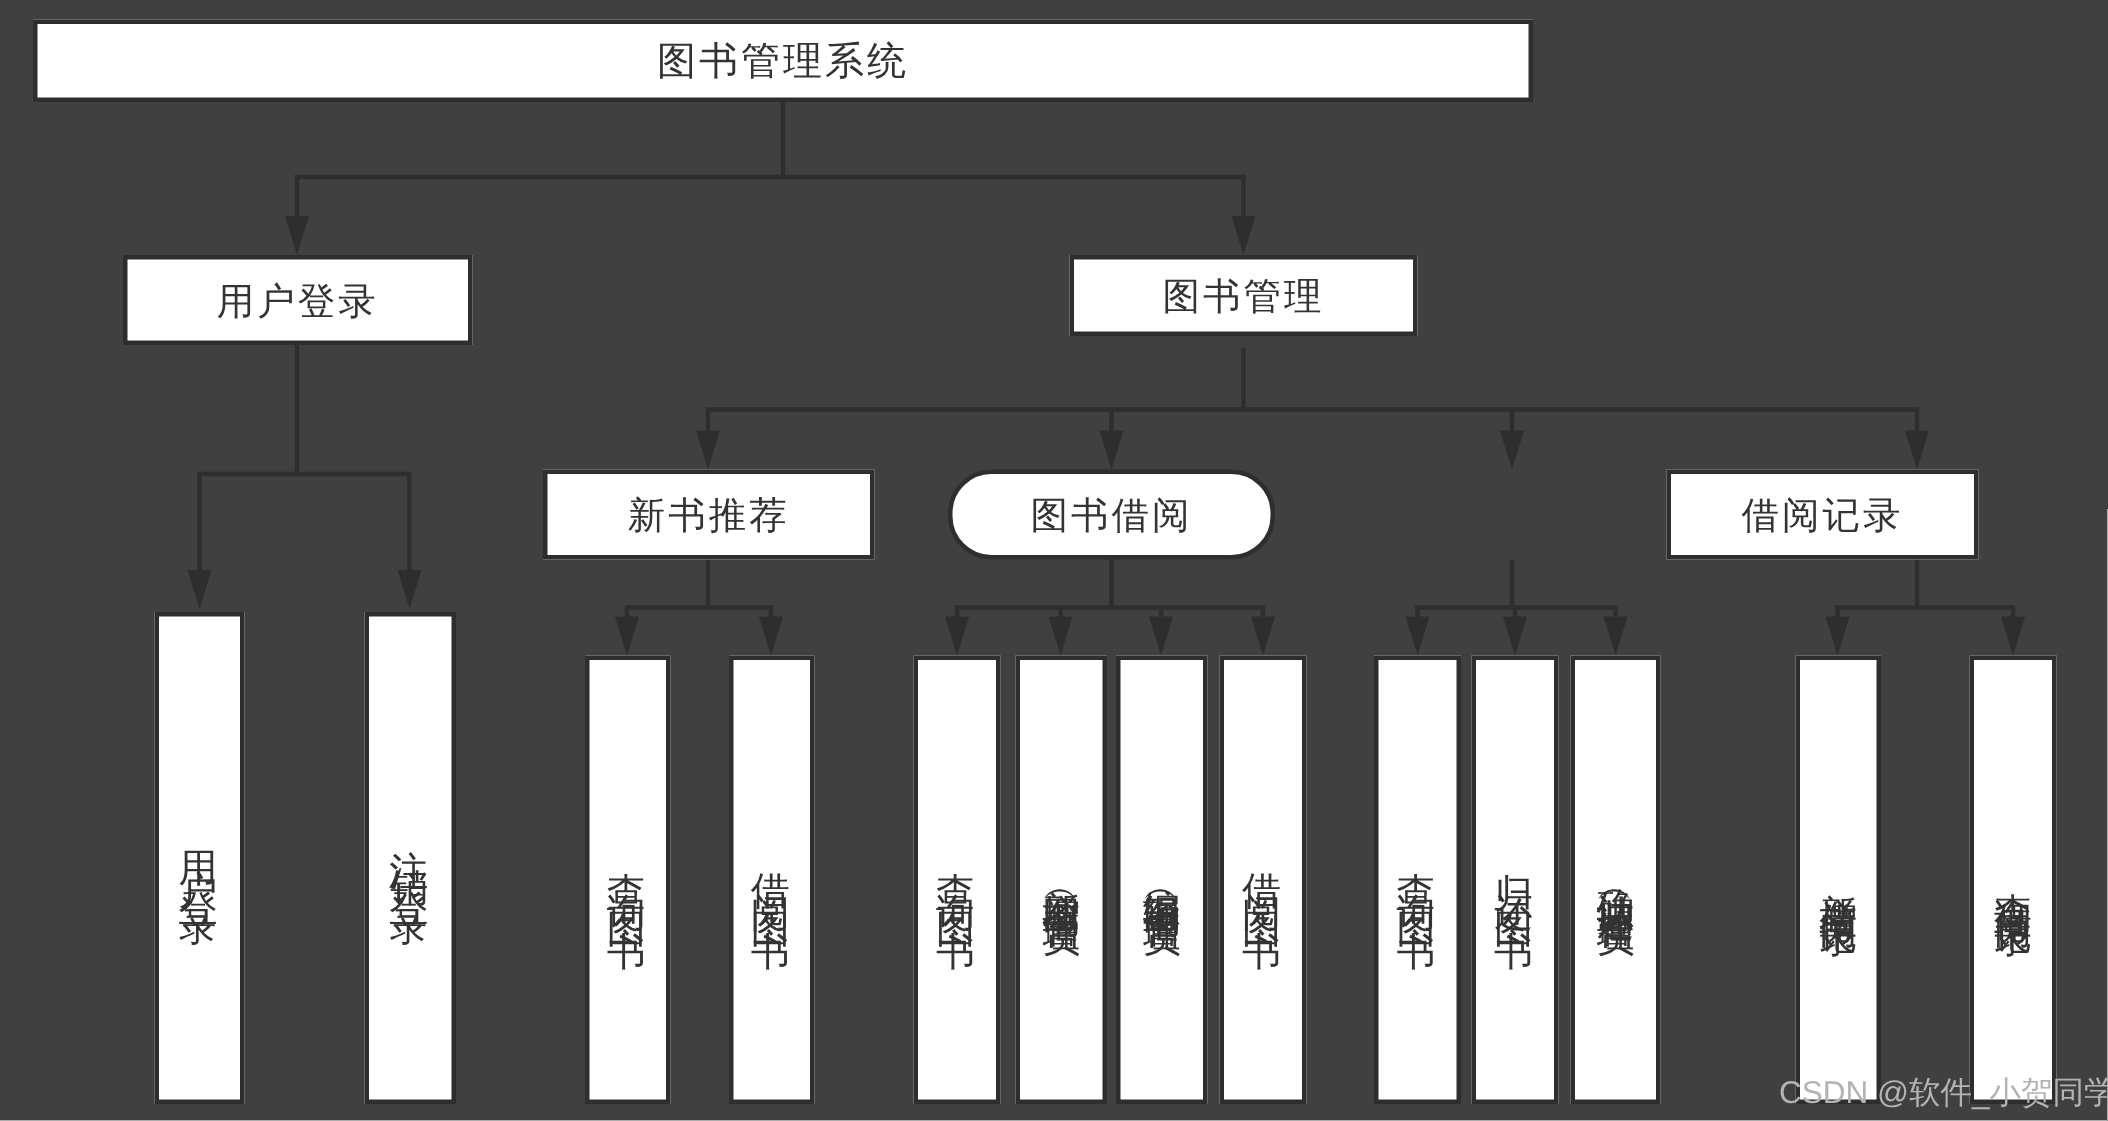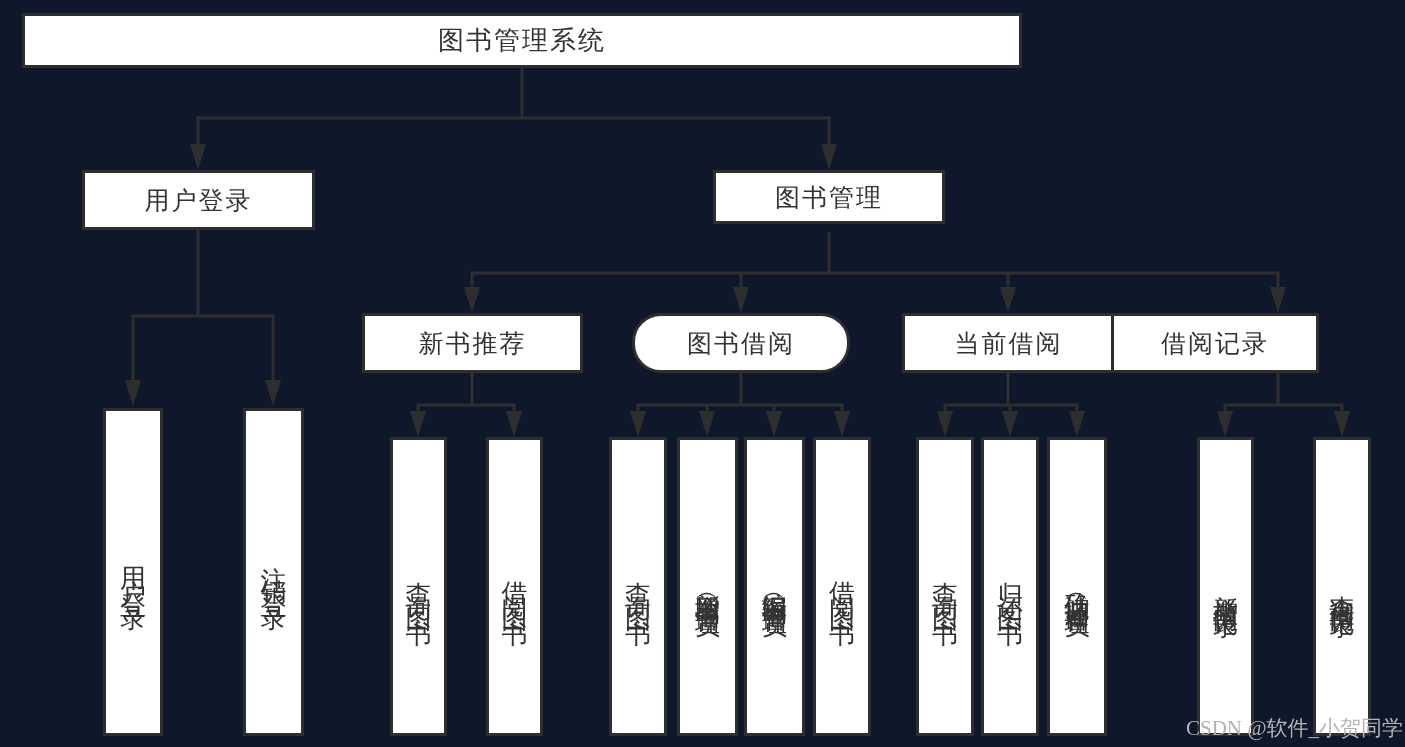--- a/index.html
+++ b/index.html
@@ -1,21 +1,21 @@
 <!DOCTYPE html>
 <html><head>
 <meta charset="utf-8">
 <style>
   html, body { margin: 0; padding: 0; background: #ffffff; }
   .canvas {
     position: relative;
     width: 1405px;
     height: 747px;
-    background: #0f172a;
-    font-family: Liberation Serif, serif;
+    background: #404040;
+    font-family: Liberation Sans, sans-serif;
     overflow: hidden;
   }
   .connectors {
     position: absolute;
     left: 0; top: 0;
     width: 1405px; height: 747px;
   }
   .box {
     position: absolute;
     box-sizing: border-box;
@@ -116,23 +116,20 @@
   <div class="box h" style="left:713px; top:170px; width:232px; height:54px;">
     <span>图书管理</span>
   </div>
 
   <div class="box h" style="left:362px; top:313px; width:221px; height:60px;">
     <span>新书推荐</span>
   </div>
   <div class="box h" style="left:632px; top:313px; width:218px; height:60px;border-radius:29px;">
     <span>图书借阅</span>
   </div>
-  <div class="box h" style="left:902px; top:313px; width:213px; height:60px;">
-    <span>当前借阅</span>
-  </div>
   <div class="box h" style="left:1111px; top:313px; width:208px; height:60px;">
     <span>借阅记录</span>
   </div>
 
   <div class="box v v4" style="left:103px; top:408px; width:60px; height:328px;">
     <span>用户登录</span>
   </div>
   <div class="box v v4" style="left:243px; top:408px; width:61px; height:328px;">
     <span>注销登录</span>
   </div>

